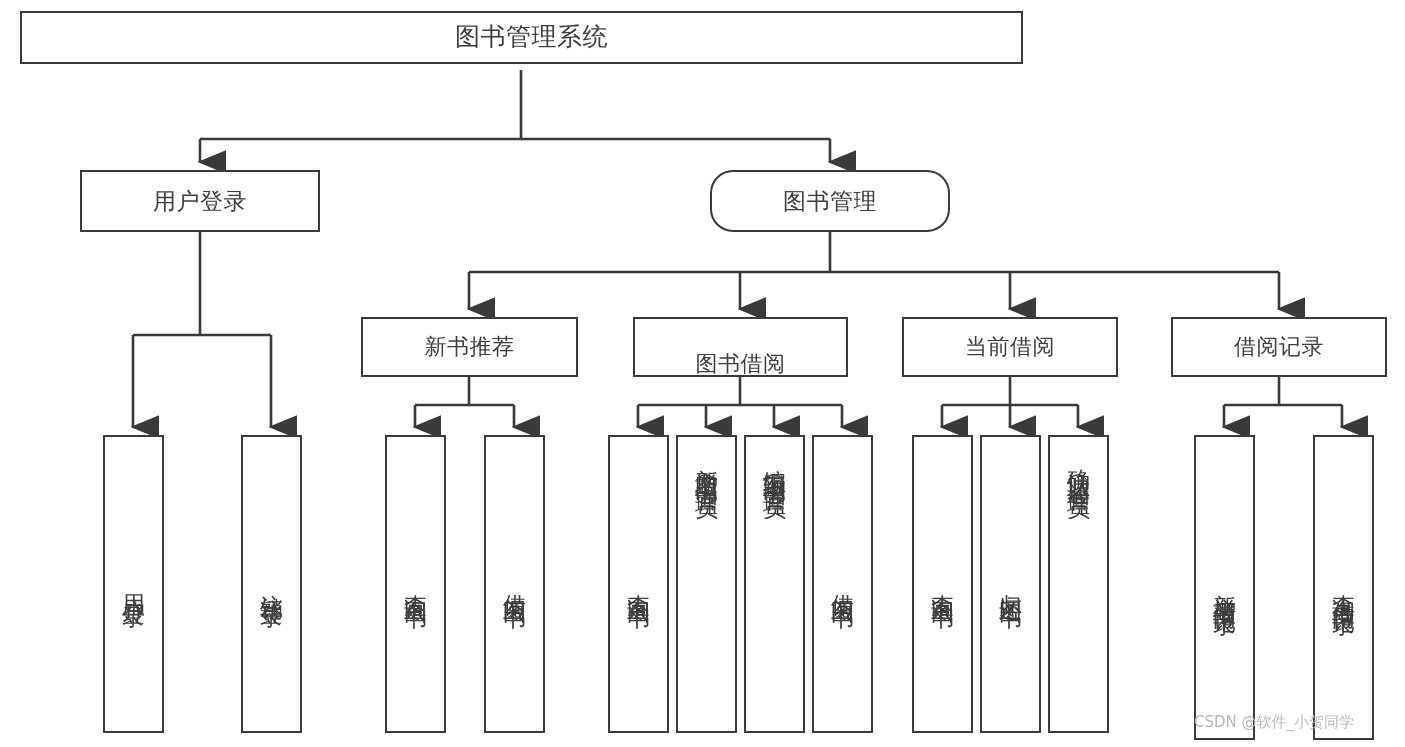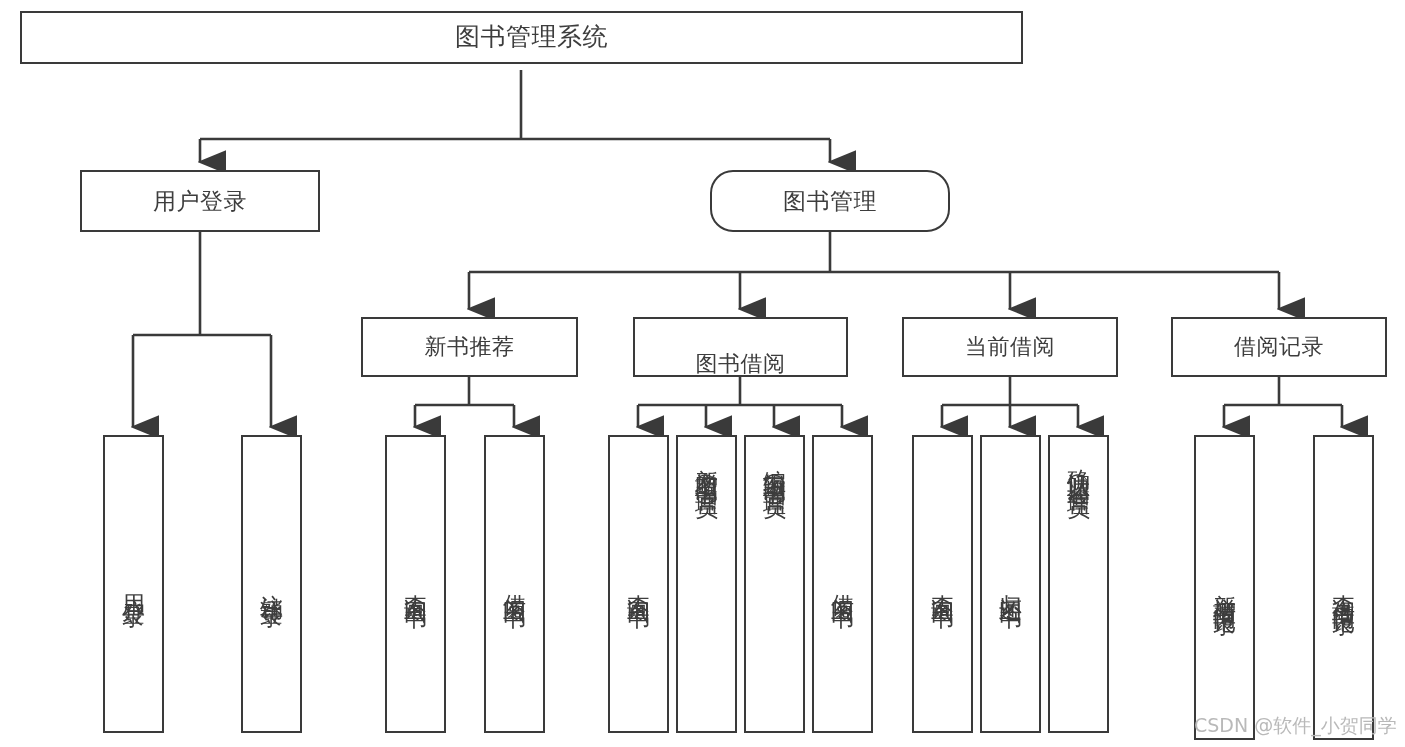--- a/index.html
+++ b/index.html
@@ -76,21 +76,21 @@
     letter-spacing: 4px;
     height: auto;
   }
   .node.leaf.centered { align-items: center; padding-top: 0; }
   .node.leaf.tall { height: 305px; }
   
   #watermark {
     position: absolute;
     left: 1194px;
     top: 713px;
-    font-size: 19px;
+    font-size: 15px;
     color: #b9b9b9;
     white-space: nowrap;
     z-index: 5;
     font-family: "DejaVu Sans", "Liberation Sans", sans-serif;
   }
 </style>
 </head>
 <body>
 
 <div id="diagram-root">

